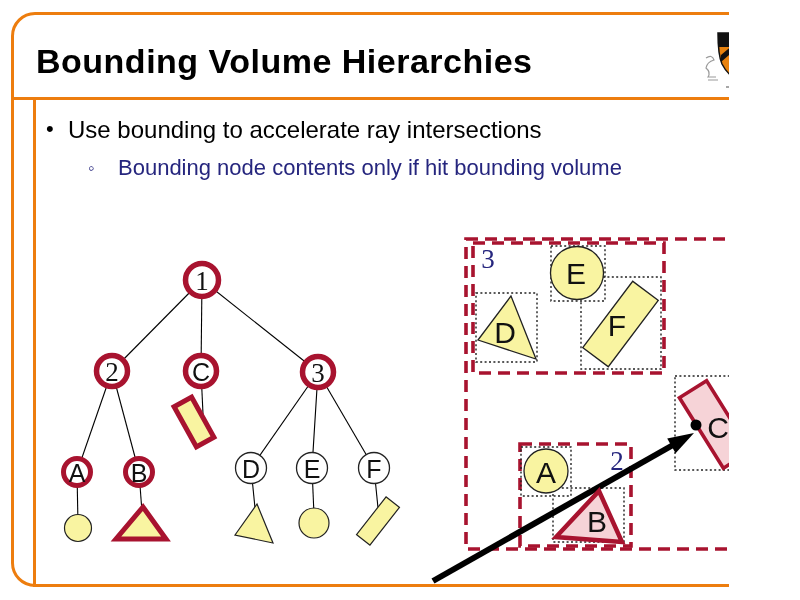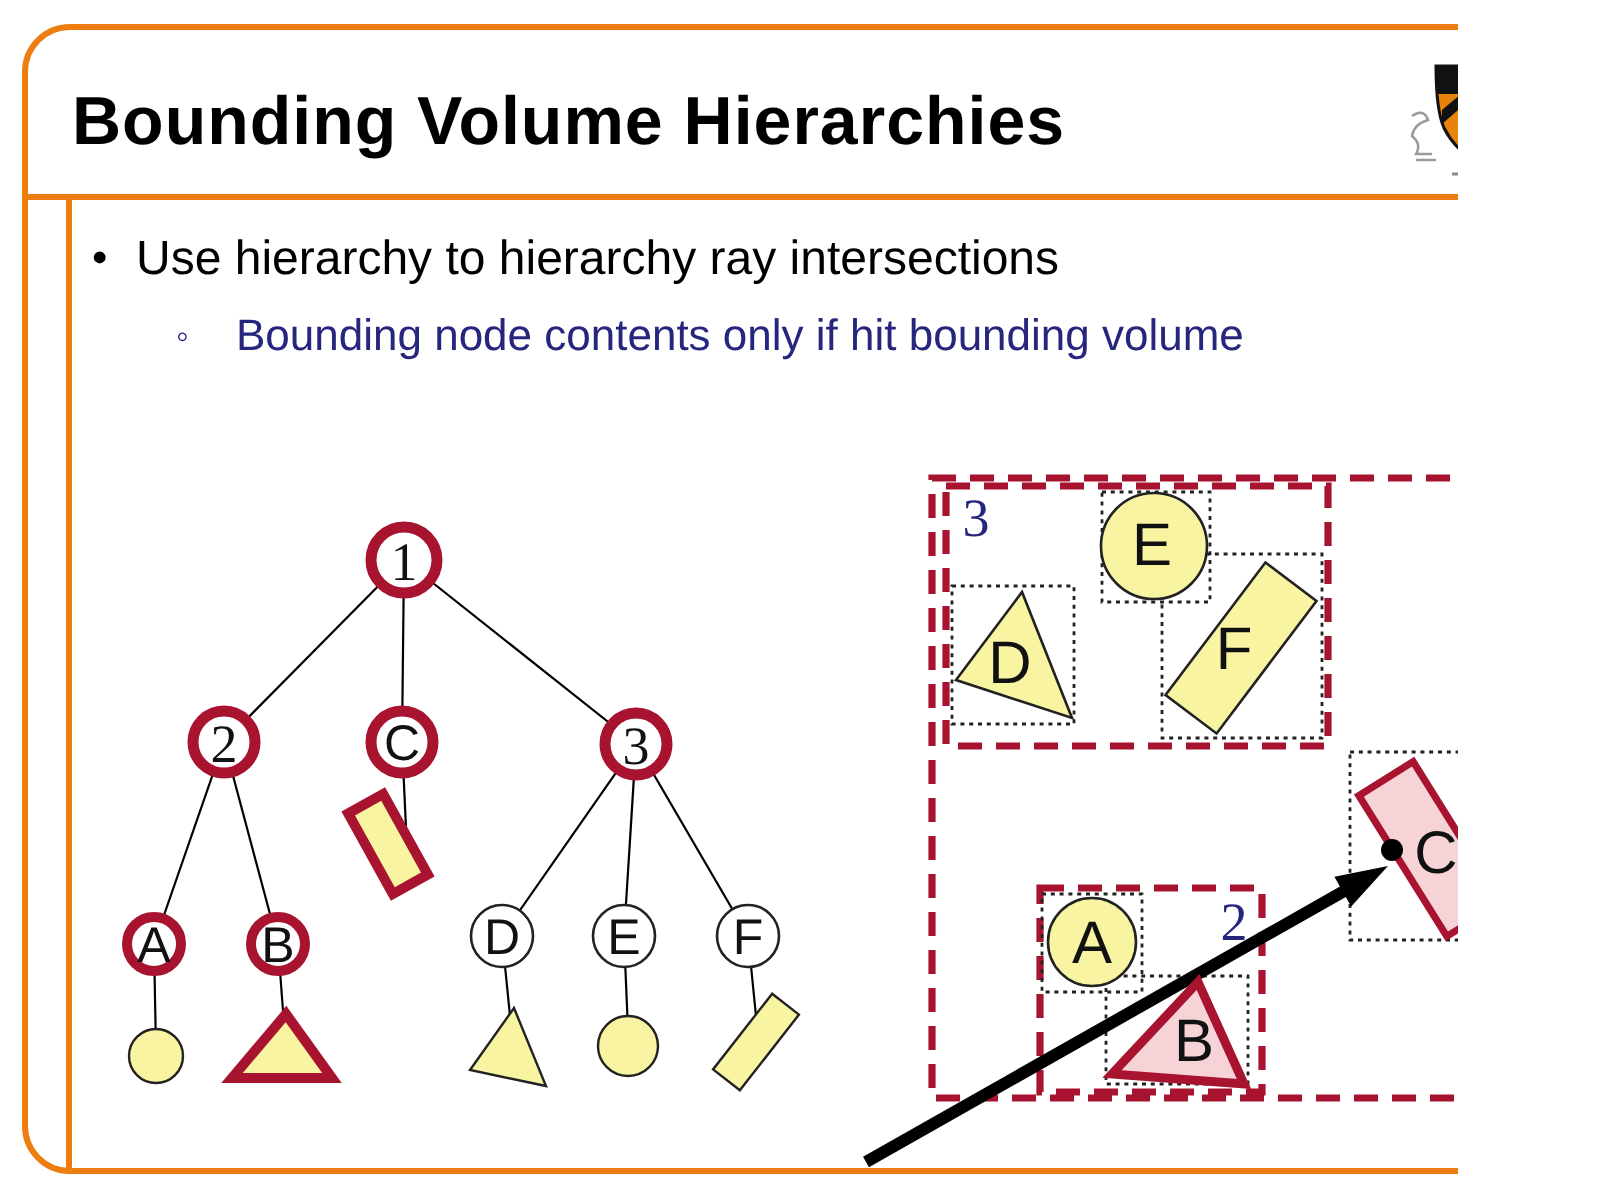--- a/index.html
+++ b/index.html
@@ -53,21 +53,21 @@
       <path d="M10,62 h10 M58,62 h10"></path>
     </g>
 
     <g stroke="#8a8a8a" stroke-width="1.5">
       <line x1="28" y1="69" x2="50" y2="69" stroke-dasharray="3 2"></line>
     </g>
   </svg>
 
   <div class="abs bullet-row">
     <span class="marker">•</span>
-    <span>Use hierarchy to hierarchy ray intersections</span>
+    <span>Use bounding to accelerate ray intersections</span>
   </div>
   <div class="abs sub-bullet-row">
     <span class="marker">◦</span>
     <span>Bounding node contents only if hit bounding volume</span>
   </div>
 
   <svg width="800" height="600" viewBox="0 0 800 600">
 
     <g>
       <g stroke="#000" stroke-width="1.1">

